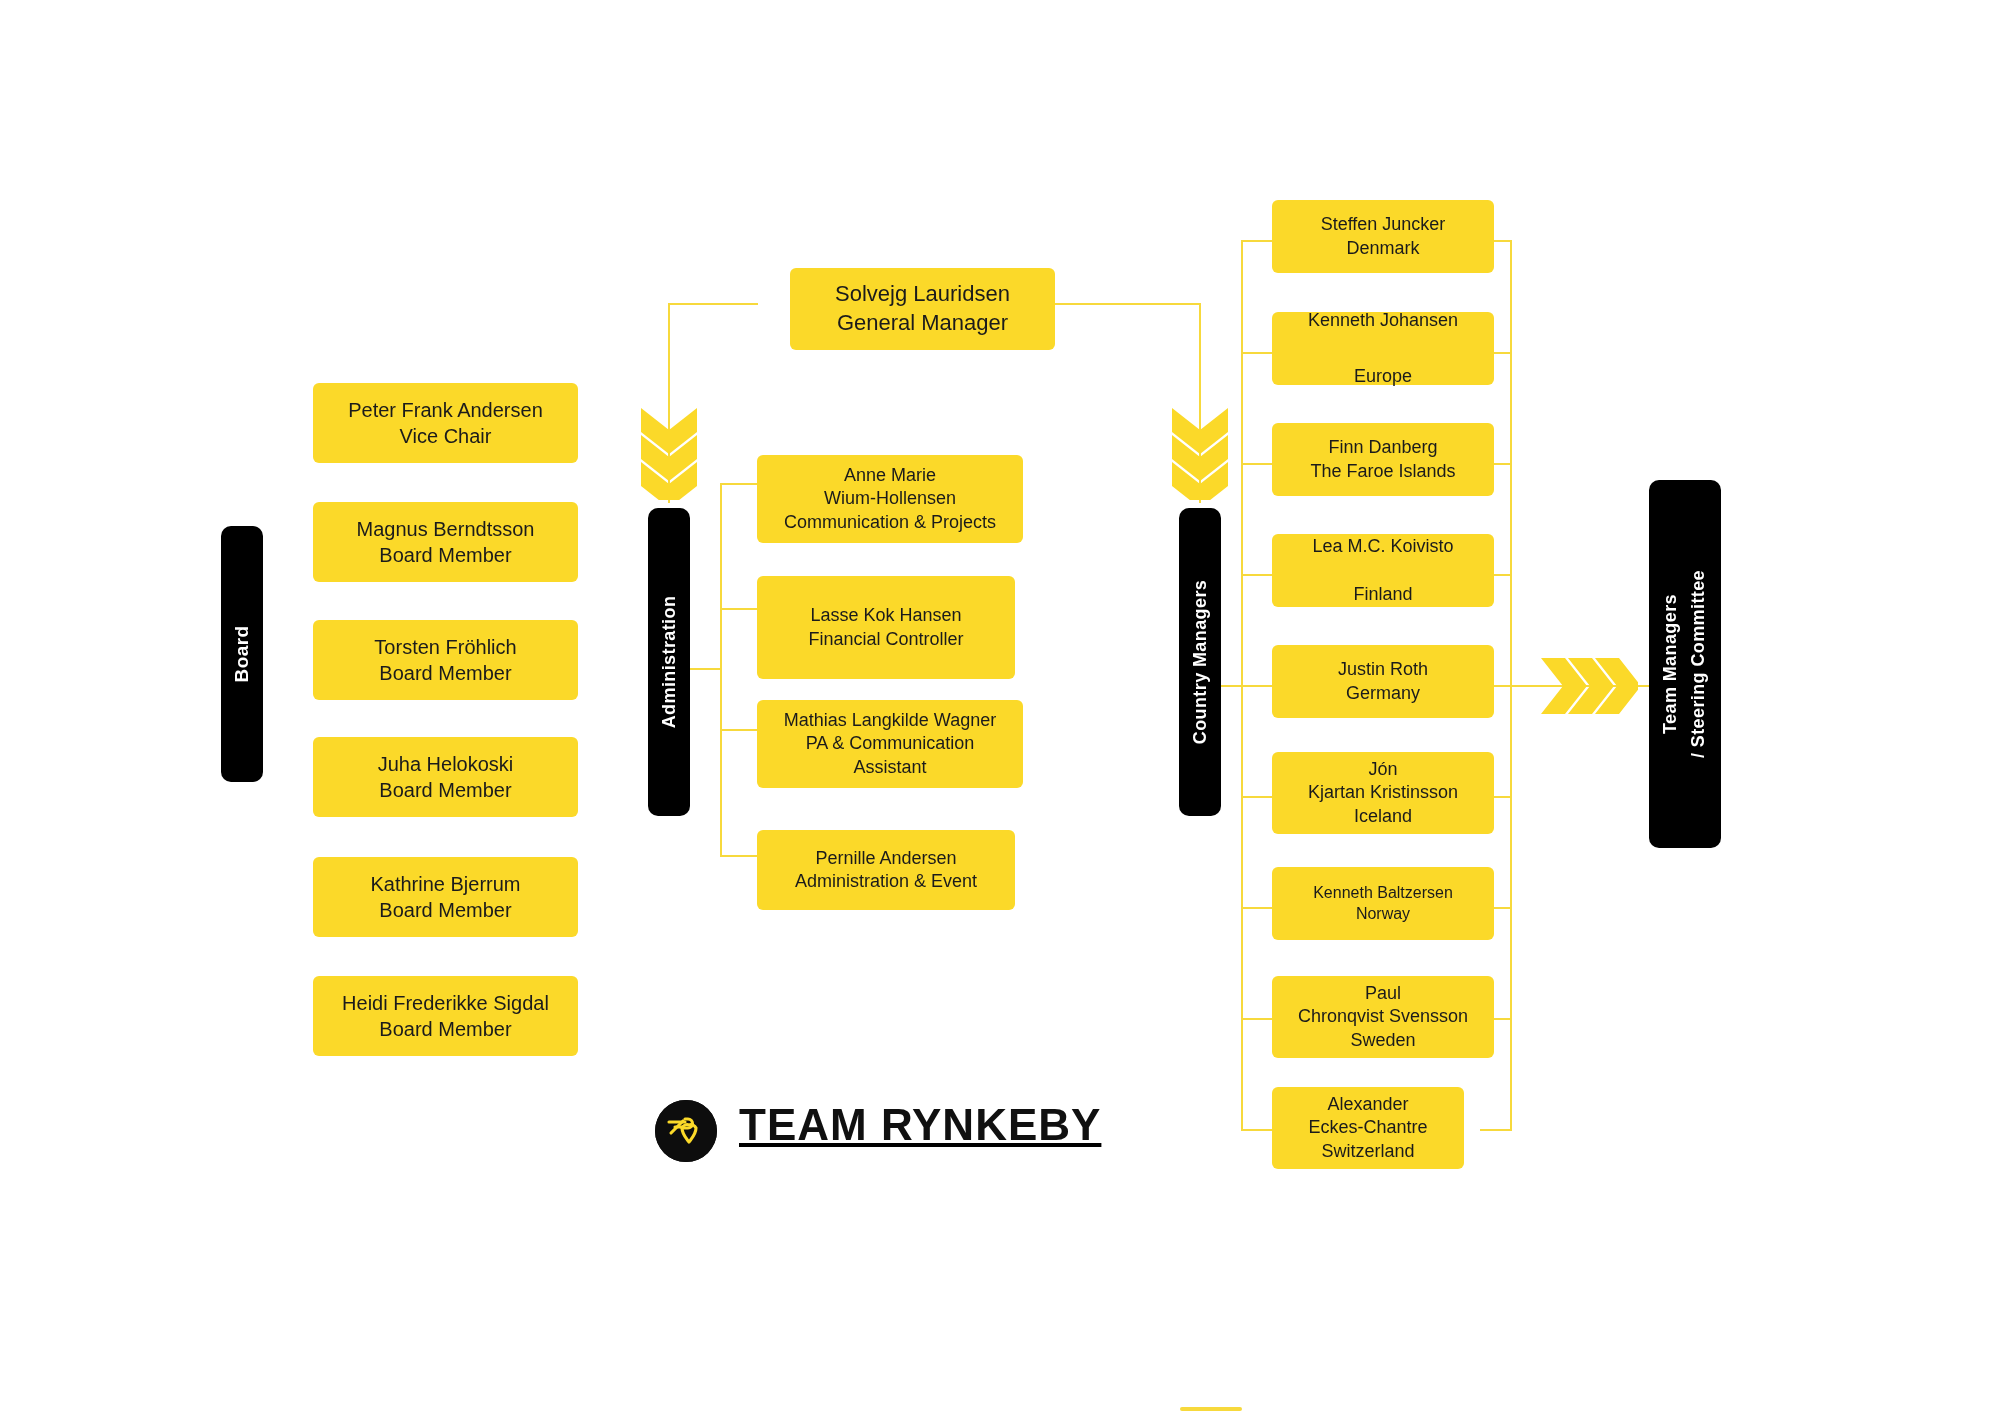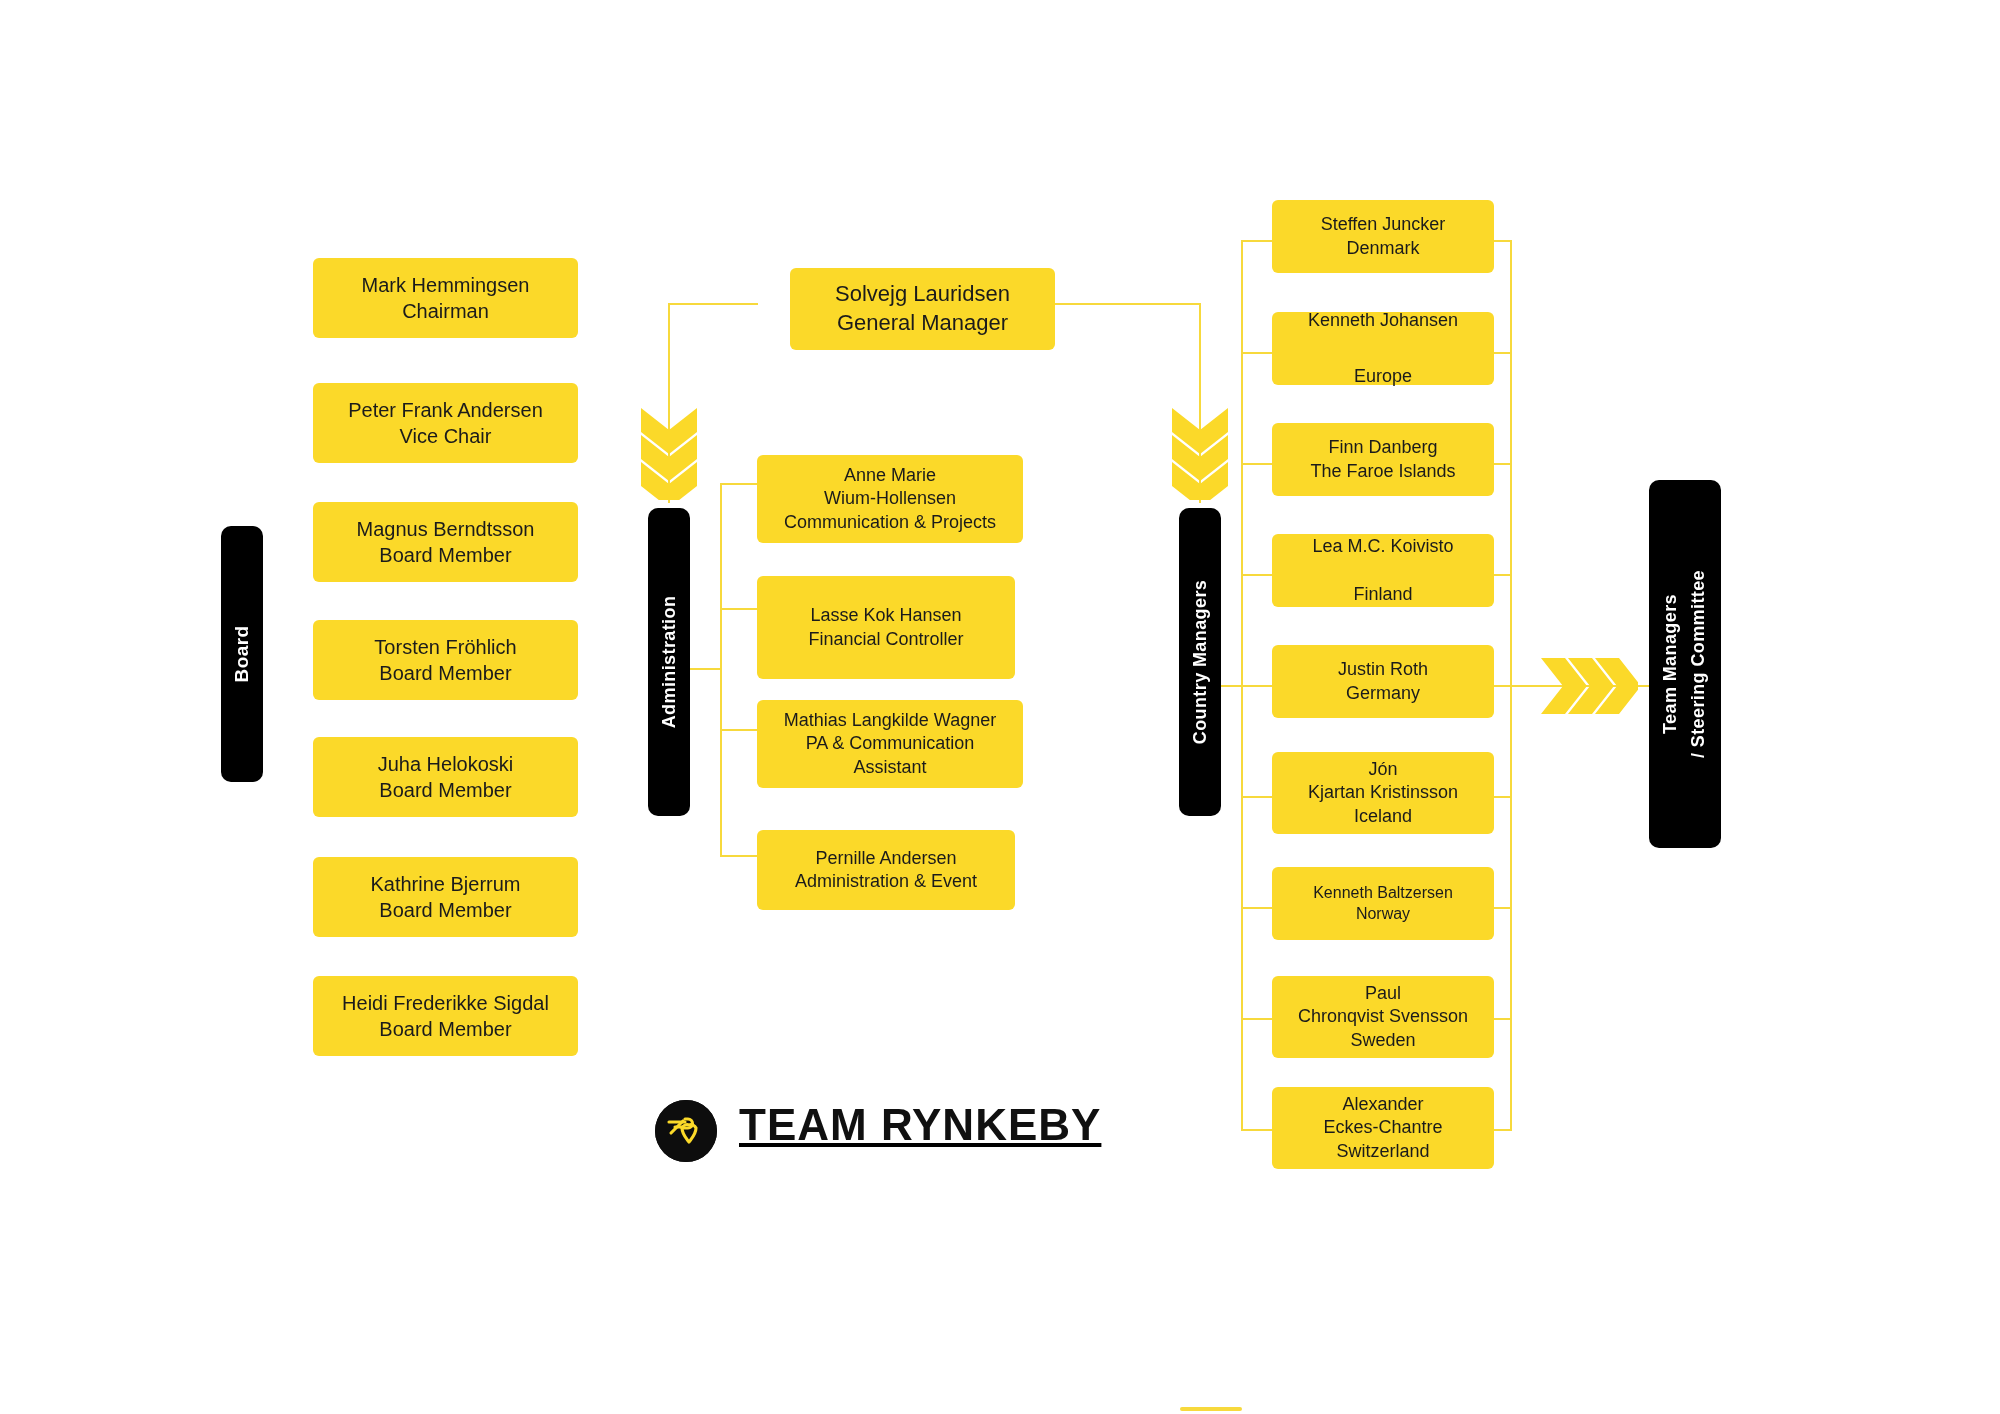--- a/index.html
+++ b/index.html
@@ -73,24 +73,20 @@
 <body>
 
 <div id="stage">
 
   <div class="vbar" style="left:221px;top:526px;width:42px;height:256px;">
     <div class="vtext" style="font-size:19px;">
       <span class="ln">Board</span>
     </div>
   </div>
 
-  <div class="card" style="left:313px;top:258px;width:265px;height:80px;font-size:20px;">
-    <span class="ln">Mark Hemmingsen</span>
-    <span class="ln">Chairman</span>
-  </div>
   <div class="card" style="left:313px;top:383px;width:265px;height:80px;font-size:20px;">
     <span class="ln">Peter Frank Andersen</span>
     <span class="ln">Vice Chair</span>
   </div>
   <div class="card" style="left:313px;top:502px;width:265px;height:80px;font-size:20px;">
     <span class="ln">Magnus Berndtsson</span>
     <span class="ln">Board Member</span>
   </div>
   <div class="card" style="left:313px;top:620px;width:265px;height:80px;font-size:20px;">
     <span class="ln">Torsten Fröhlich</span>
@@ -229,21 +225,21 @@
   </div>
   <div class="card" style="left:1272px;top:867px;width:222px;height:73px;font-size:16px;">
     <span class="ln">Kenneth Baltzersen</span>
     <span class="ln">Norway</span>
   </div>
   <div class="card" style="left:1272px;top:976px;width:222px;height:82px;font-size:18px;">
     <span class="ln">Paul</span>
     <span class="ln">Chronqvist Svensson</span>
     <span class="ln">Sweden</span>
   </div>
-  <div class="card" style="left:1272px;top:1087px;width:222px;height:82px;font-size:18px;">
+  <div class="card" style="left:1272px;top:1087px;width:192px;height:82px;font-size:18px;">
     <span class="ln">Alexander</span>
     <span class="ln">Eckes-Chantre</span>
     <span class="ln">Switzerland</span>
   </div>
 
   <div class="chev-right" style="left:1538px;top:655px;width:100px;height:62px;">
     <svg width="100" height="62" viewBox="0 0 100 62">
       <polygon points="3,3 25,31 3,59 27,59 49,31 27,3" fill="#FBD929"></polygon>
       <polygon points="30,3 52,31 30,59 54,59 76,31 54,3" fill="#FBD929"></polygon>
       <polygon points="57,3 79,31 57,59 81,59 103,31 81,3" fill="#FBD929"></polygon>

